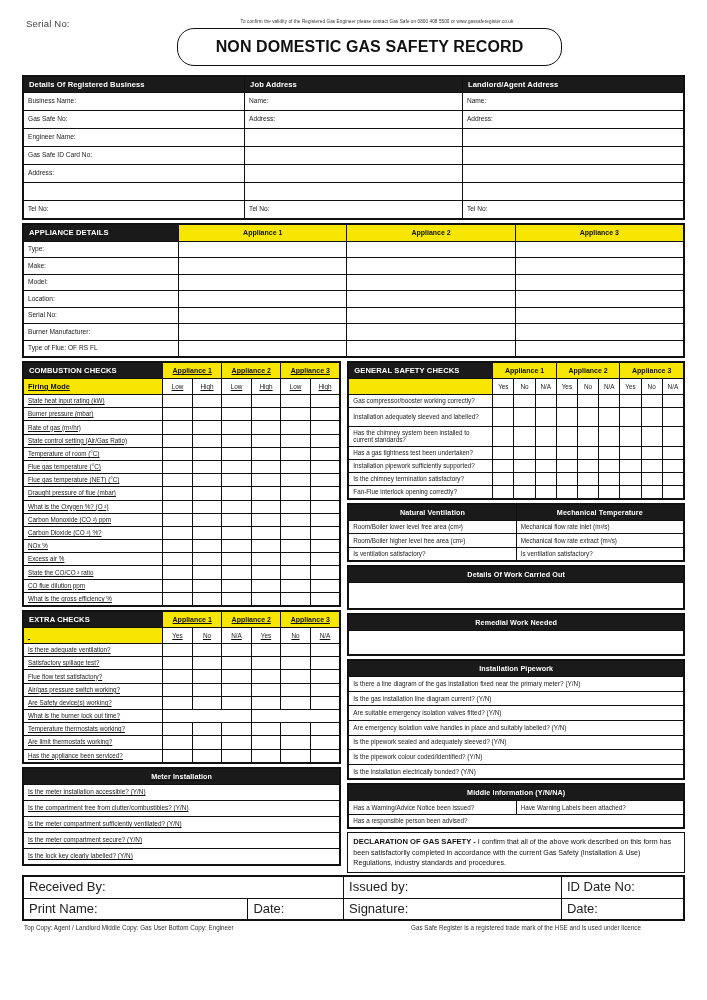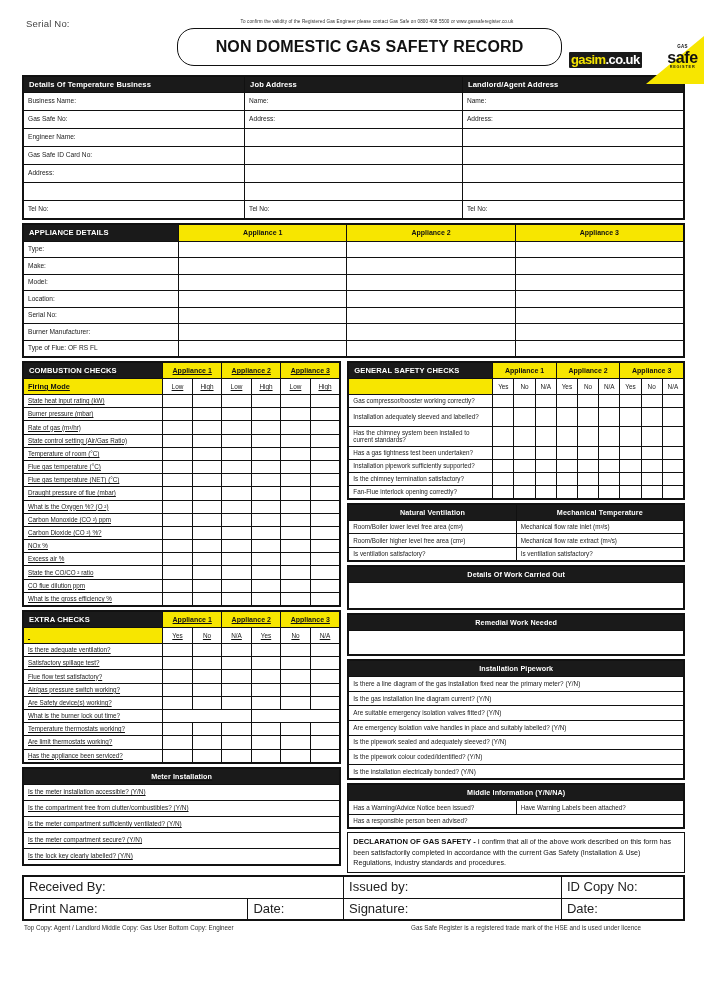--- a/index.html
+++ b/index.html
@@ -92,43 +92,32 @@
 <body>
 
 <div class="page">
 
   <div class="hdr">
     <div class="serial">Serial No:</div>
     <div class="validity">To confirm the validity of the Registered Gas Engineer please contact Gas Safe on 0800 408 5500 or www.gassaferegister.co.uk</div>
     <div class="titlebox">
       <span>NON DOMESTIC GAS SAFETY RECORD</span>
     </div>
-    <div class="brand">
-      <div class="gasim"><span class="y">gasim</span><span class="w">.co.uk</span></div>
-      <div class="gslogo">
-        <div class="tri"></div>
-        <div class="txt">
-          <div class="gs">GAS</div>
-          <div class="safe">safe</div>
-          <div class="reg">REGISTER</div>
-        </div>
-      </div>
-    </div>
   </div>
 
   <div class="sec outer">
     <table class="biz">
       <colgroup>
           <col style="width:33.5%">
           <col style="width:33%">
           <col style="width:33.5%">
         </colgroup>
       <tbody>
           <tr class="hrow">
-        <td class="blk">Details Of Temperature Business</td>
+        <td class="blk">Details Of Registered Business</td>
         <td class="blk">Job Address</td>
         <td class="blk">Landlord/Agent Address</td>
       </tr>
       <tr>
         <td class="lbl">Business Name:</td>
         <td class="lbl">Name:</td>
         <td class="lbl">Name:</td>
       </tr>
       <tr>
         <td class="lbl">Gas Safe No:</td>
@@ -789,21 +778,21 @@
       <colgroup>
           <col style="width:34%">
           <col style="width:14.5%">
           <col style="width:33%">
           <col style="width:18.5%">
         </colgroup>
       <tbody>
           <tr>
         <td class="lbl" colspan="2">Received By:</td>
         <td class="lbl">Issued by:</td>
-        <td class="lbl">ID Copy No:</td>
+        <td class="lbl">ID Date No:</td>
       </tr>
       <tr>
         <td class="lbl">Print Name:</td>
         <td class="lbl">Date:</td>
         <td class="lbl">Signature:</td>
         <td class="lbl">Date:</td>
       </tr>
     </tbody>
       </table>
   </div>

